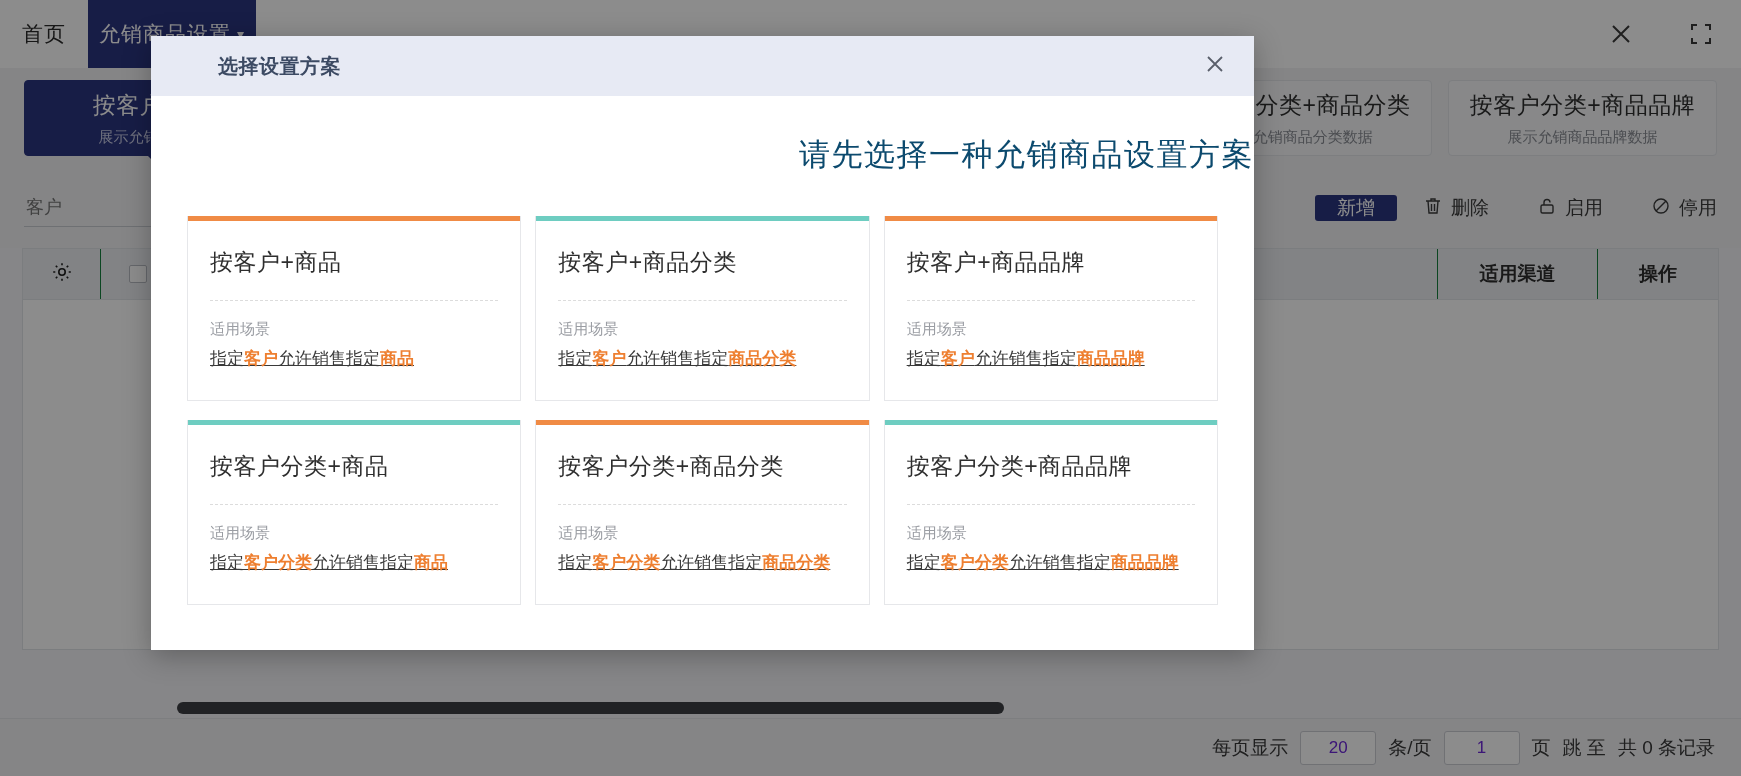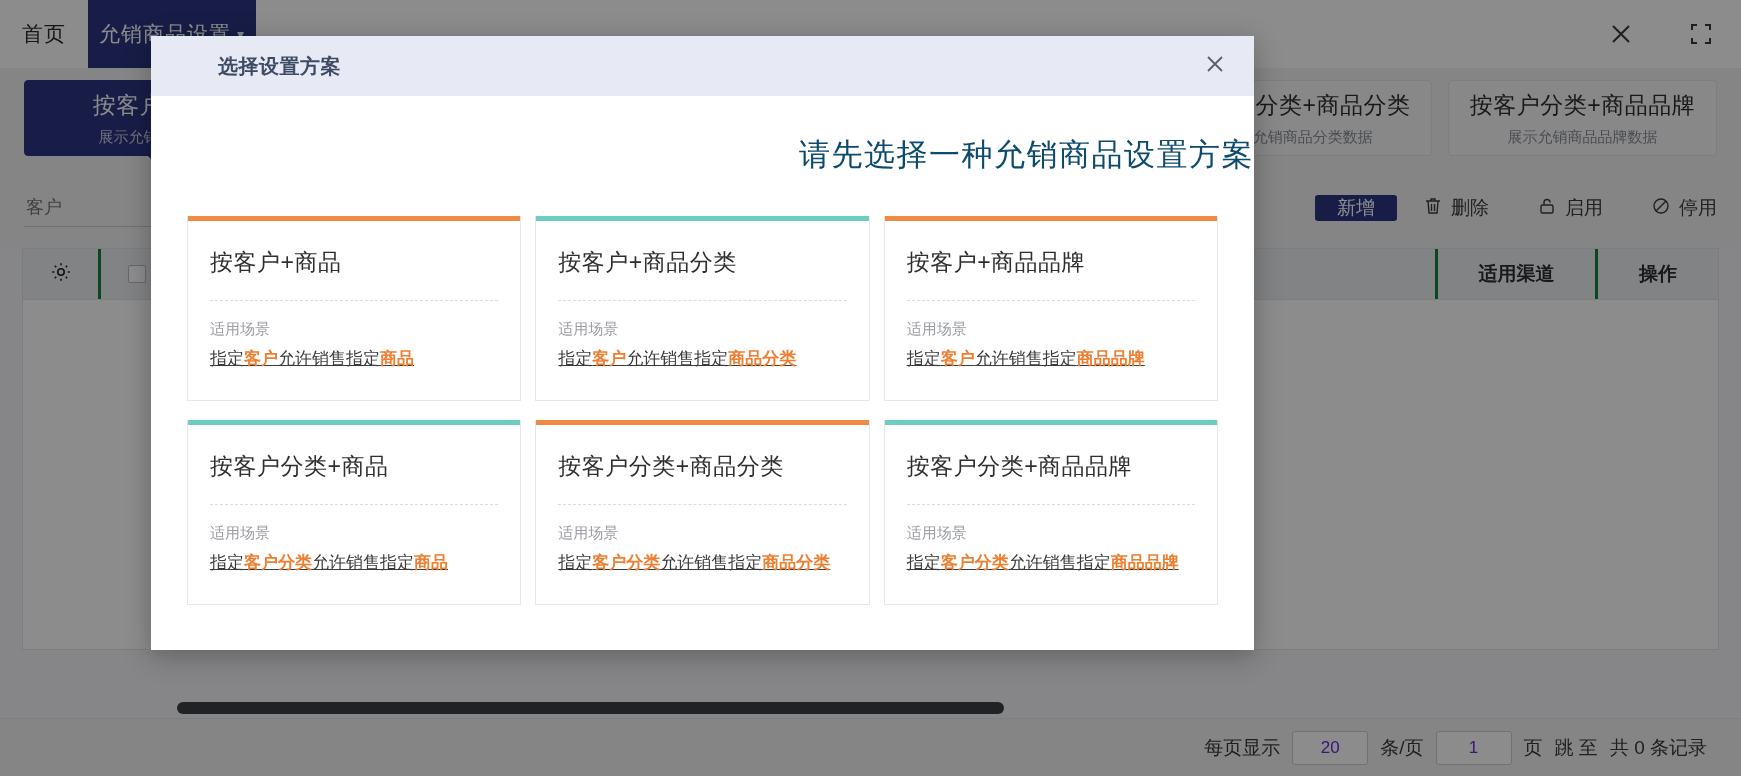--- a/index.html
+++ b/index.html
@@ -89,21 +89,21 @@
   }
 
   
   .table-head {
     position: absolute; top: 248px; left: 22px; right: 22px; height: 52px;
     background: #edeff2; display: flex; align-items: stretch;
     border: 1px solid #e1e3e8;
   }
   .th {
     display: flex; align-items: center; justify-content: center;
-    border-right: 3px solid #15803d;
+    border-right: 1px solid #15803d;
     font-size: 19px; font-weight: bold; color: #2f2f2f;
   }
   .th.gear { width: 78px; }
   .th.chk { width: 74px; }
   .th.flex { flex: 1; }
   .th.w160 { width: 160px; }
   .th.w120 { width: 120px; border-right: none; }
   .chkbox {
     width: 18px; height: 18px; border: 1px solid #b9bcc3; border-radius: 2px;
     background: #fff;
@@ -119,21 +119,21 @@
     background: transparent;
   }
   .hscroll-thumb {
     position: absolute; left: 155px; top: 0; width: 827px; height: 12px;
     border-radius: 6px; background: #3d3f44;
   }
   .pager {
     position: absolute; bottom: 0; left: 0; right: 0; height: 58px;
     background: #f2f3f5; border-top: 1px solid #e4e6ea;
     display: flex; align-items: center; justify-content: flex-end;
-    padding: 0 34px; gap: 12px; font-size: 19px; color: #3a3a3a;
+    padding: 0 26px; gap: 12px; font-size: 19px; color: #3a3a3a;
   }
   .pager-box {
     border: 1px solid #ccced4; border-radius: 3px; background: #fff;
     min-width: 76px; height: 34px; display: flex; align-items: center;
     justify-content: center; font-size: 17px; color: #6d28d9;
   }
 
   
   #dimmer {
     position: absolute; inset: 0; background: rgba(0,0,0,0.45); z-index: 50;

